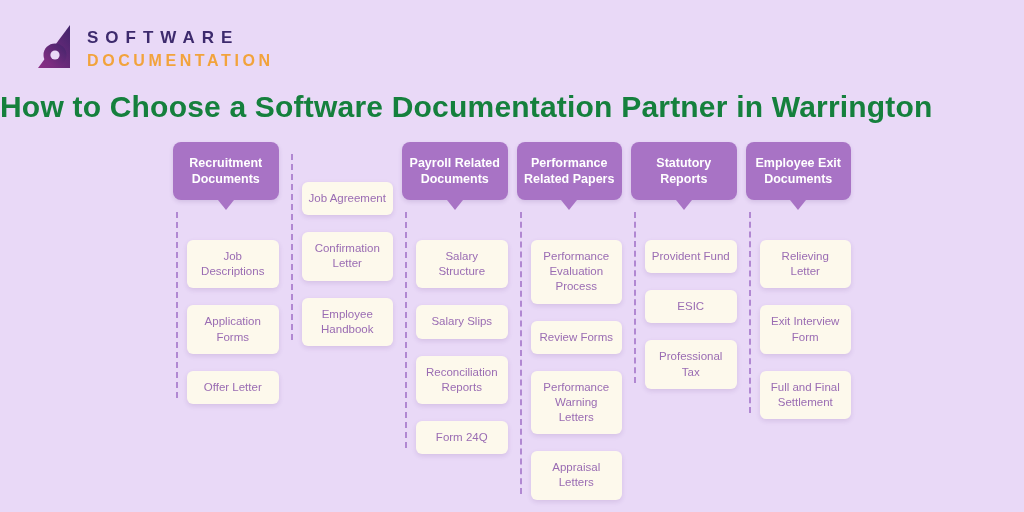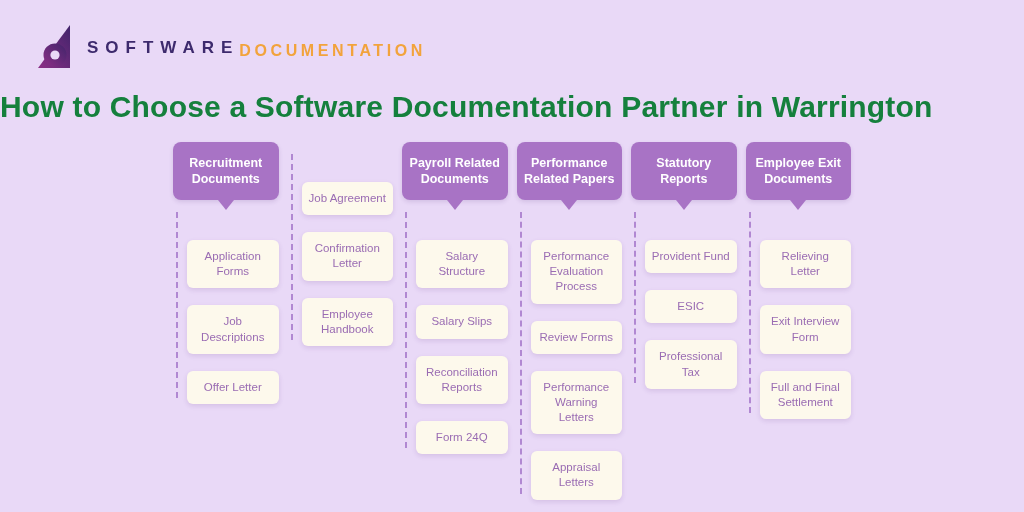--- a/index.html
+++ b/index.html
@@ -9,21 +9,21 @@
     font-family: "Liberation Sans", sans-serif;
     position: relative;
     overflow: hidden;
   }
 
   
   .logo {
     position: absolute; top: 24px; left: 34px;
     display: flex; align-items: center; gap: 11px;
   }
-  .logo-text { display: flex; flex-direction: row; }
+  .logo-text { display: flex; flex-direction: column; }
   .logo-l1 {
     font-weight: bold; font-size: 17px; letter-spacing: 7px;
     color: #3d2a6d;
   }
   .logo-l2 {
     font-weight: bold; font-size: 16px; letter-spacing: 3.6px;
     color: #f2a33c; margin-top: 4px;
   }
 
   
@@ -110,22 +110,22 @@
     <span class="logo-l2">DOCUMENTATION</span>
   </span>
 </div>
 
 <div class="title">How to Choose a Software Documentation Partner in Warrington</div>
 
 <div class="columns">
     <div class="col">
       <div class="col-header">Recruitment Documents</div>
       <div class="col-items">
+        <div class="card">Job Descriptions</div>
         <div class="card">Application Forms</div>
-        <div class="card">Job Descriptions</div>
         <div class="card">Offer Letter</div>
       </div>
     </div>
     <div class="col">
       <div class="col-items">
         <div class="card">Job Agreement</div>
         <div class="card">Confirmation Letter</div>
         <div class="card">Employee Handbook</div>
       </div>
     </div>

